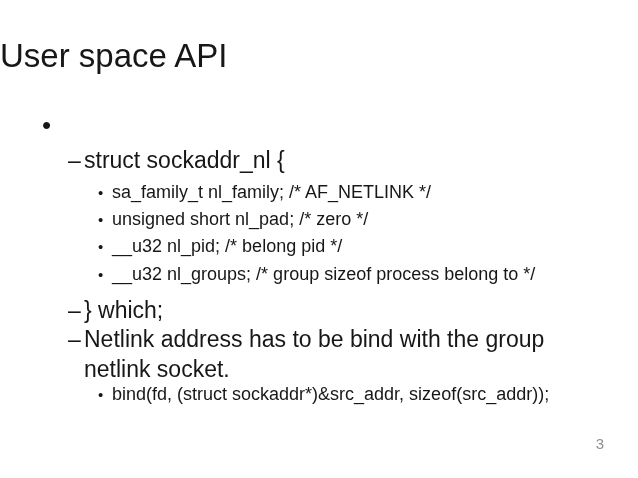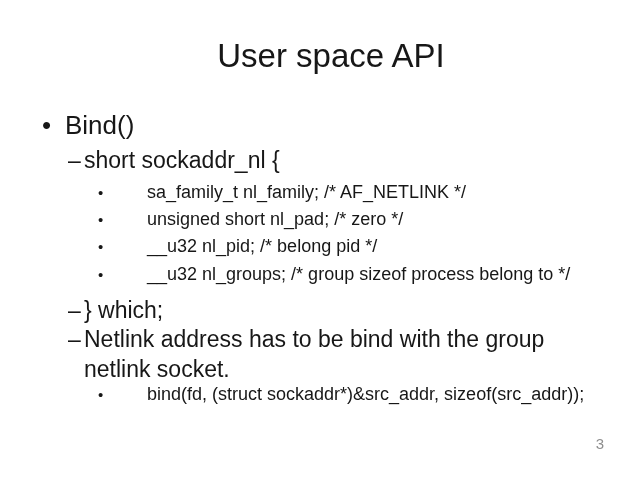--- a/index.html
+++ b/index.html
@@ -14,26 +14,24 @@
     background: #ffffff;
     overflow: hidden;
     font-family: "Liberation Sans", "DejaVu Sans", sans-serif;
     color: #171717;
   }
   .slide-title {
     position: absolute;
     top: 36px;
     left: 0;
     right: 0;
-    text-align: center;
     font-size: 33px;
     line-height: 40px;
     font-weight: 400;
     letter-spacing: 0px;
-    padding-left: 24px;
   }
   .bullet-item {
     position: absolute;
     display: flex;
     align-items: flex-start;
   }
   .bullet-item .marker {
     flex: 0 0 auto;
     display: inline-block;
   }
@@ -52,47 +50,46 @@
     line-height: 28px;
   }
   .lvl2 .marker { width: 16px; }
   .lvl2.wrap2 { line-height: 30px; width: 520px; }
   .lvl3 {
     left: 98px;
     font-size: 18px;
     line-height: 23px;
   }
   .lvl3 .marker { width: 14px; font-size: 15px; line-height: 23px; }
-  .lvl3 .txt { white-space: nowrap; margin-left: 35px; }
+  .lvl3 .txt { white-space: nowrap; }
   .page-number {
     position: absolute;
     left: 590px;
     top: 434px;
     width: 20px;
     text-align: center;
     font-size: 15px;
     line-height: 20px;
     color: #8e8e8e;
   }
 </style>
 </head>
 <body>
 
 <div class="slide" style="background: rgb(255, 255, 255); color: rgb(23, 23, 23);">
 
   <div class="slide-title">User space API</div>
 
   <div class="bullet-item lvl1" style="top:109px">
     <span class="marker">•</span>
-    <span class="txt">Bind()</span>
   </div>
 
   <div class="bullet-item lvl2" style="top:146px">
     <span class="marker">–</span>
-    <span class="txt">short sockaddr_nl {</span>
+    <span class="txt">struct sockaddr_nl {</span>
   </div>
 
   <div class="bullet-item lvl3" style="top:181px">
     <span class="marker">•</span>
     <span class="txt">sa_family_t nl_family; /* AF_NETLINK */</span>
   </div>
 
   <div class="bullet-item lvl3" style="top:208px">
     <span class="marker">•</span>
     <span class="txt">unsigned short nl_pad; /* zero */</span>

